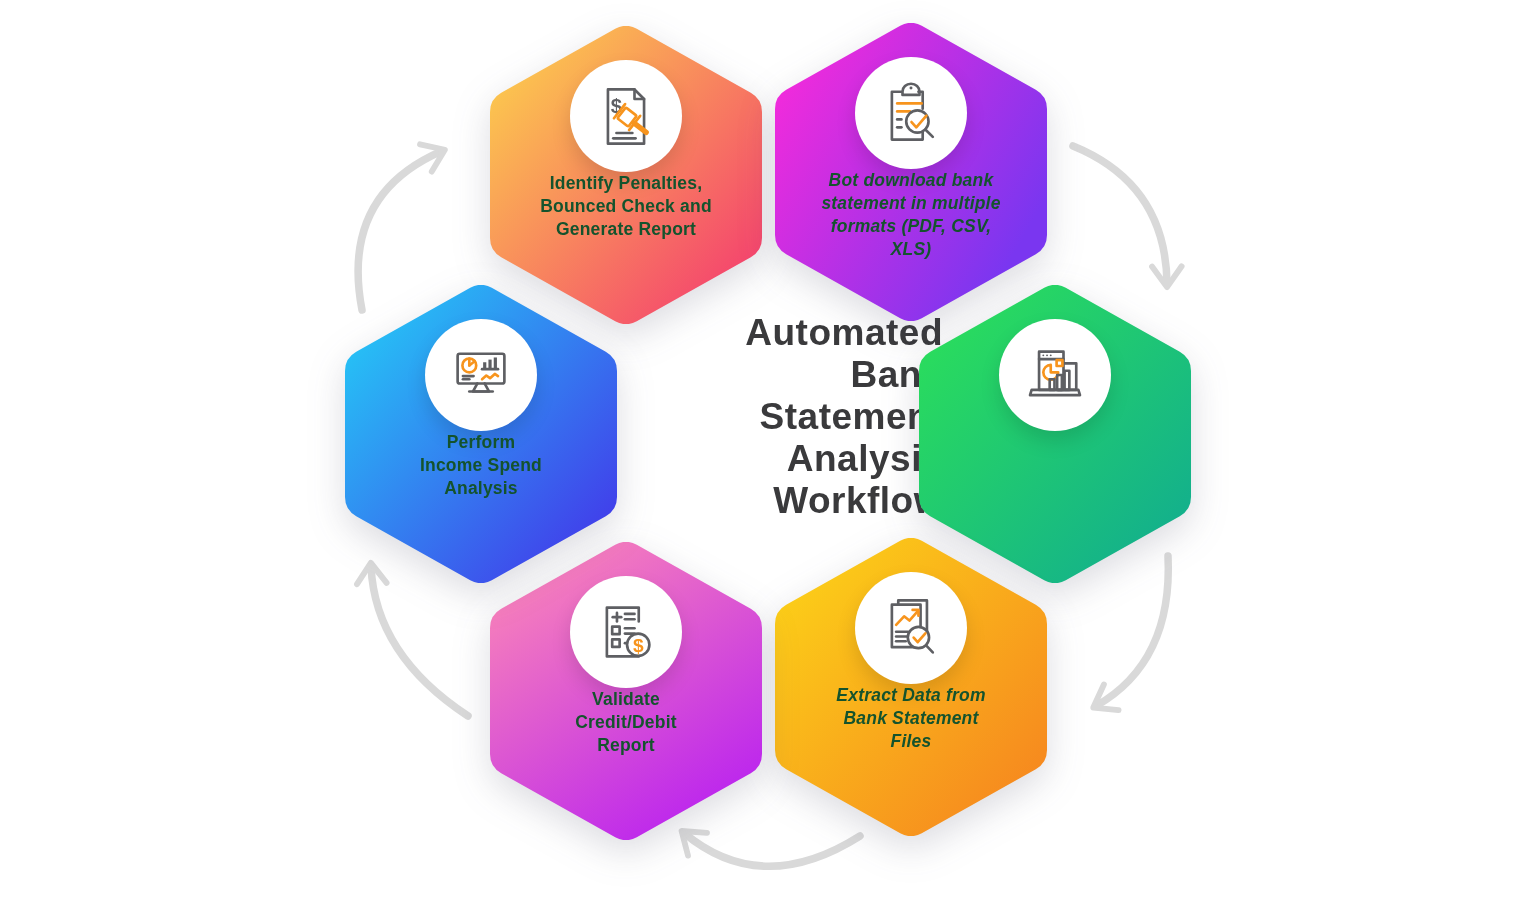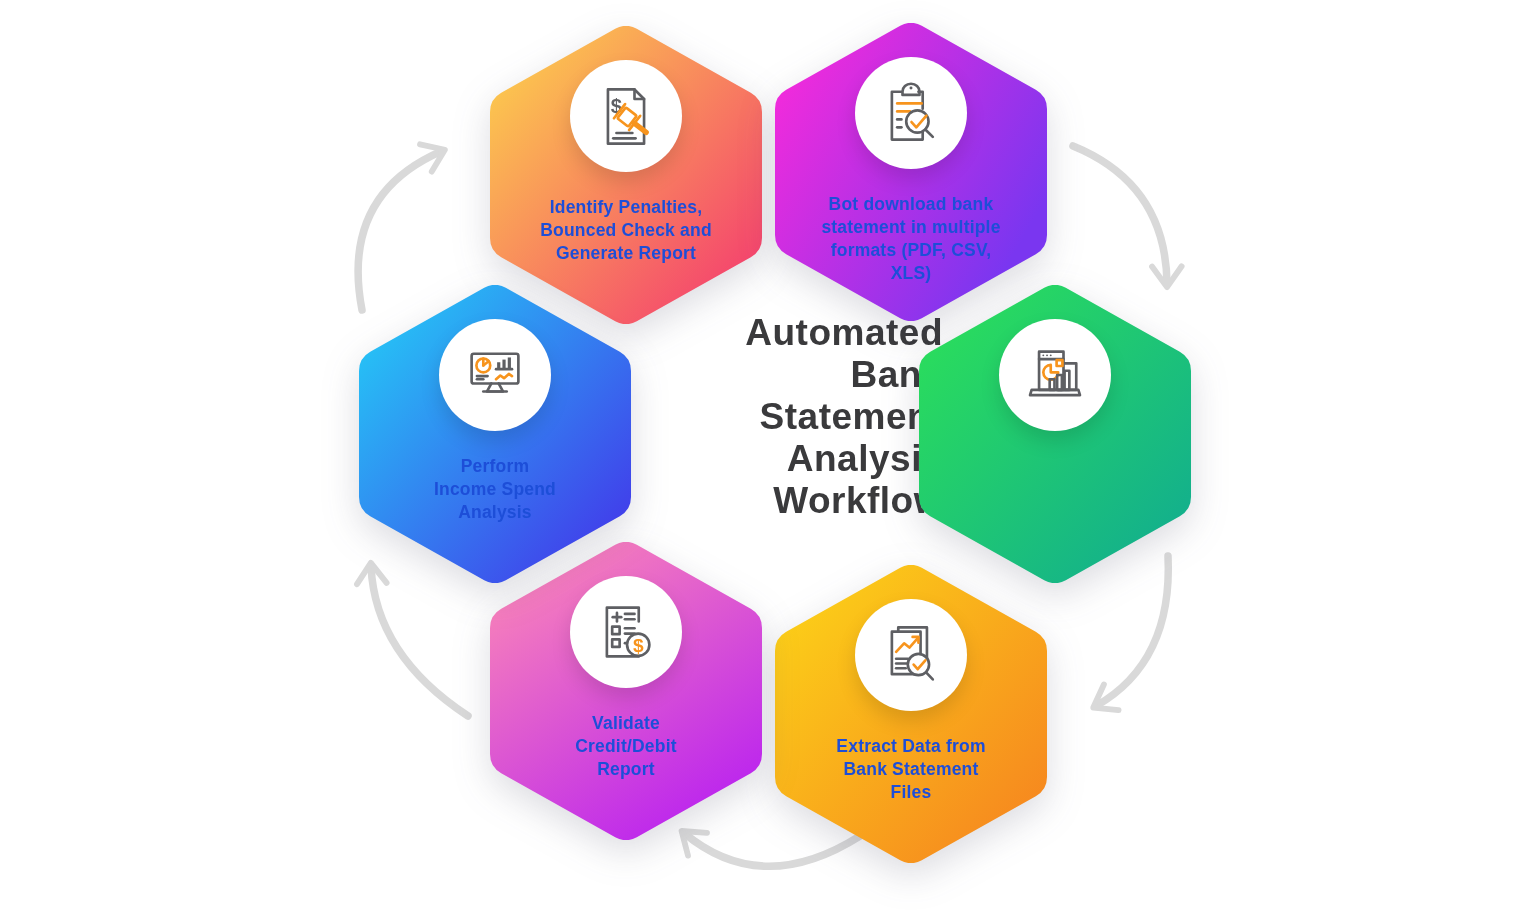--- a/index.html
+++ b/index.html
@@ -51,38 +51,38 @@
     height: 112px;
     border-radius: 50%;
     background: #ffffff;
     box-shadow: 0 10px 20px rgba(0, 0, 0, 0.13);
     display: flex;
     align-items: center;
     justify-content: center;
     flex: none;
   }
   .hex-label {
-    margin-top: 24px;
+    margin-top: 0;
     padding: 0 18px;
-    color: #1d4ed8;
+    color: #14532d;
     font-size: 17.5px;
     line-height: 23px;
     font-weight: 700;
     text-align: center;
     white-space: pre-line;
     letter-spacing: 0.2px;
   }
 
   
   .hex-0 { left: 490px; top: 24px;  }
-  .hex-1 { left: 775px; top: 21px;  }
+  .hex-1 { left: 775px; top: 21px; font-style: italic;  }
   .hex-2 { left: 919px; top: 283px; }
-  .hex-3 { left: 775px; top: 563px; }
+  .hex-3 { left: 775px; top: 536px; font-style: italic; }
   .hex-4 { left: 490px; top: 540px; }
-  .hex-5 { left: 359px; top: 283px; }
+  .hex-5 { left: 345px; top: 283px; }
 
   
   .title {
     position: absolute;
     left: 593px;
     top: 312px;
     width: 350px;
     z-index: 2;
     color: var(--title-color, #3a3a3c);
     font-size: 37px;

